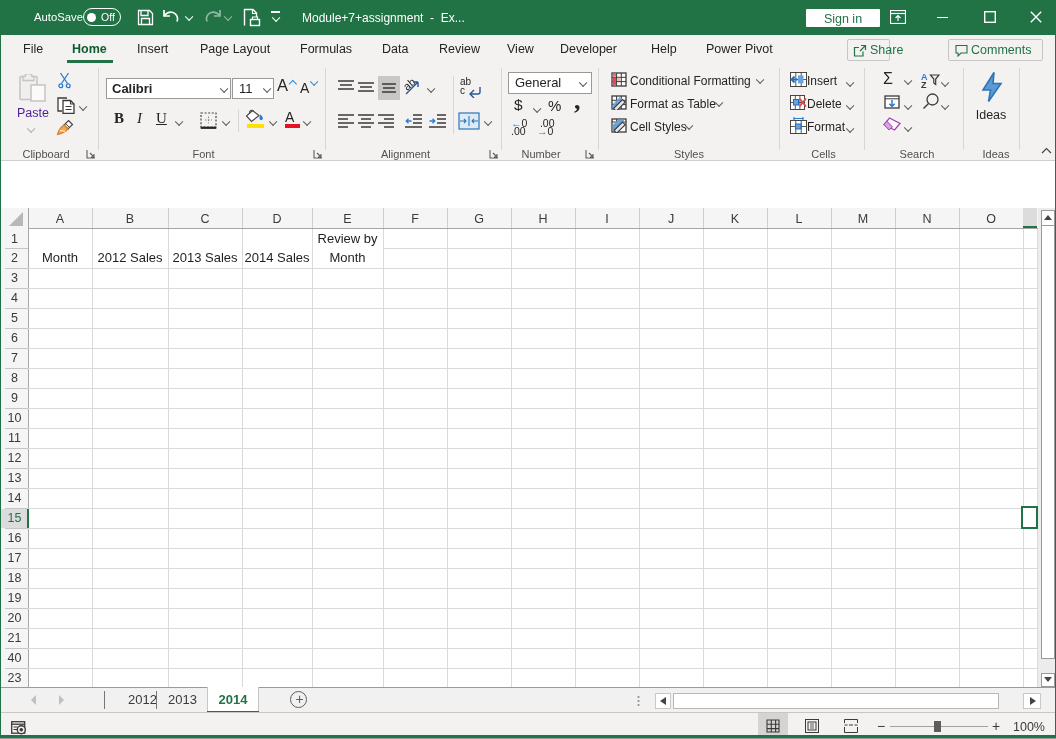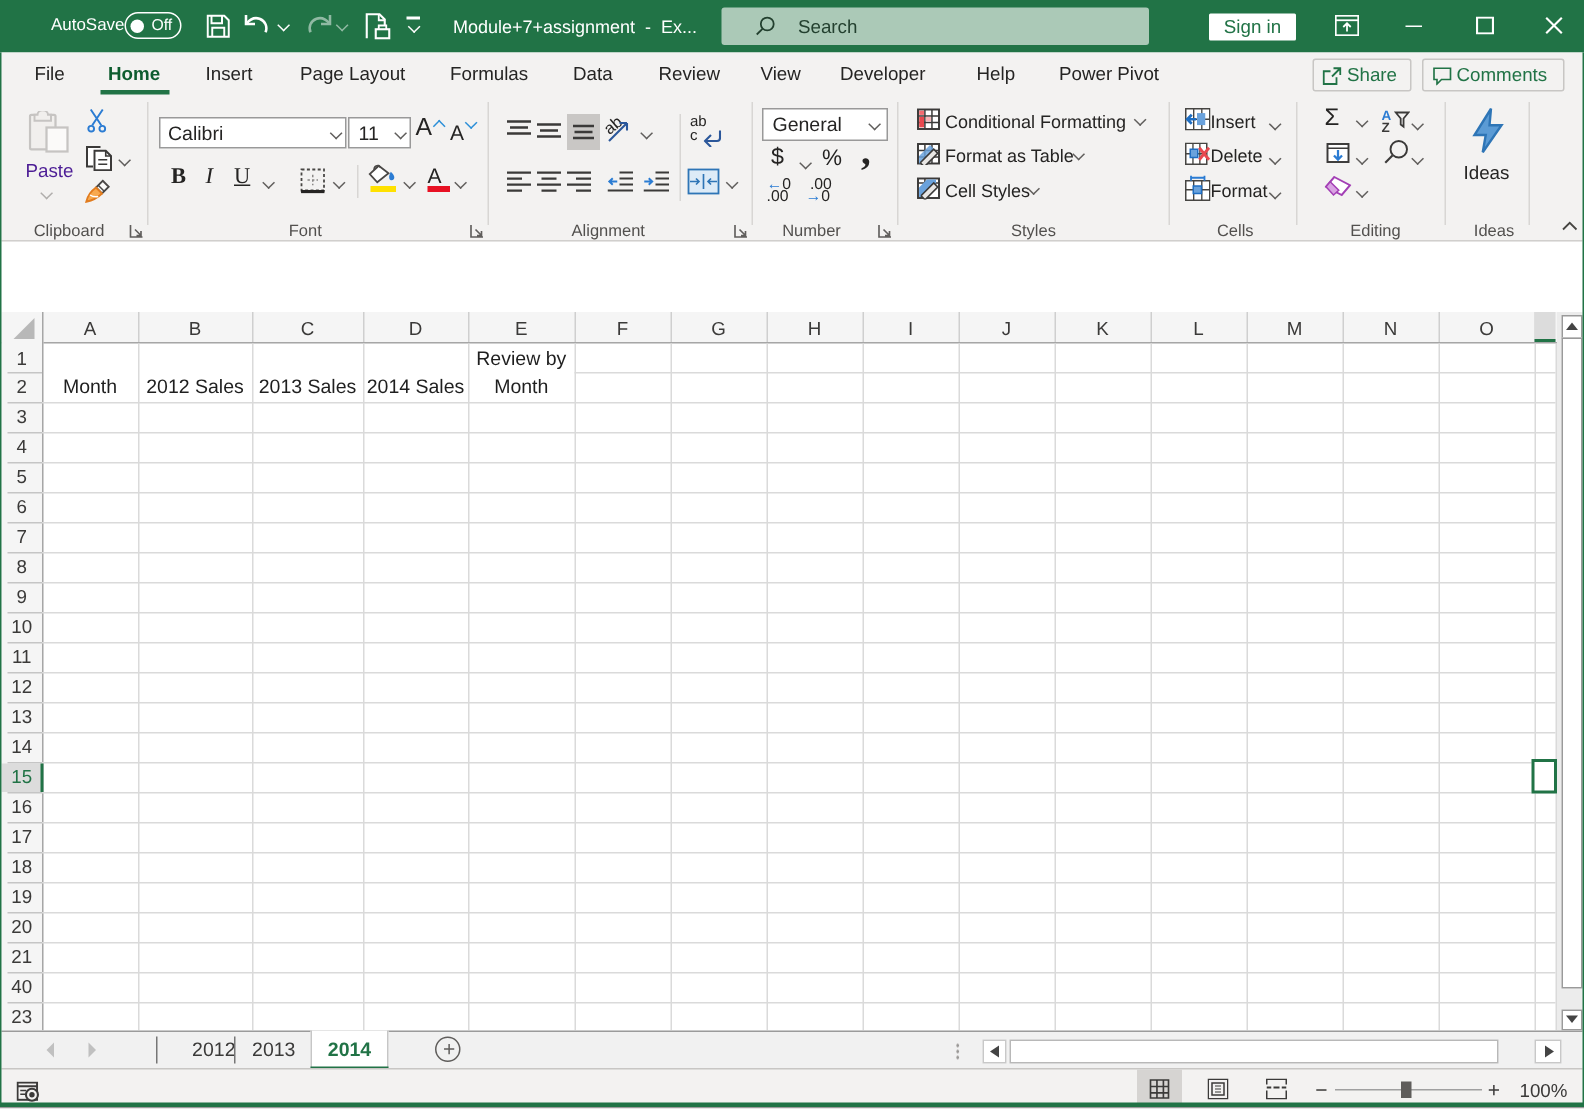--- a/index.html
+++ b/index.html
@@ -11,21 +11,21 @@
 
 #titlebar { position:absolute; left:0; top:0; width:1056px; height:35px; background:#217346; color:#fff; }
 #autosave { position:absolute; left:34px; top:11px; font-size:11.3px; color:#fff; }
 #pill { position:absolute; left:83px; top:8px; width:38px; height:18px; border:1px solid #fff; border-radius:9px; }
 #pill .knob { position:absolute; left:3px; top:4px; width:9px; height:9px; border-radius:50%; background:#fff; }
 #pill .off { position:absolute; left:17px; top:2px; font-size:10.5px; color:#fff; }
 .tbicon { position:absolute; top:7px; color:#fff; }
 #titletext { position:absolute; left:302px; top:11px; font-size:12px; color:#fff; white-space:nowrap; }
 #searchbox { position:absolute; left:481px; top:5px; width:285px; height:25px; background:#abc9b7; border-radius:2px; }
 #searchbox .stext { position:absolute; left:51px; top:6px; font-size:12.5px; color:#23402f; }
-#signin { position:absolute; left:806px; top:9px; width:58px; height:18px; background:#fff; border-radius:1px; text-align:center; }
+#signin { position:absolute; left:806px; top:9px; width:74px; height:18px; background:#fff; border-radius:1px; text-align:center; }
 #signin span { font-size:12.5px; color:#217346; line-height:18px; }
 
 
 #tabrow { position:absolute; left:1px; top:35px; width:1054px; height:29px; background:#f3f2f1; }
 .rtab { position:absolute; top:0; height:29px; font-size:12.5px; color:#252423; line-height:28px; }
 .rtab.active { color:#0e5c2f; font-weight:bold; }
 #homeline { position:absolute; left:66px; top:25px; width:46px; height:3px; background:#217346; }
 .topbtn { position:absolute; top:4px; height:22px; border:1px solid #c8c6c4; border-radius:2px; font-size:12.5px; color:#217346; }
 
 
@@ -70,27 +70,20 @@
     <svg class="tbicon" style="left:243px;top:8px" width="18" height="19" viewBox="0 0 18 19">
         <path d="M1.5 17.5 v-16 h8.5 l3.5 3.5 v4" fill="none" stroke="#fff" stroke-width="1.4"></path>
         <path d="M9.5 1.5 v4 h4" fill="none" stroke="#fff" stroke-width="1.2"></path>
         <rect x="7.5" y="11.5" width="9" height="6" fill="none" stroke="#fff" stroke-width="1.4"></rect>
         <path d="M9.5 11.5 v-2.5 h5 v2.5" fill="none" stroke="#fff" stroke-width="1.2"></path>
       </svg>
 
     <div class="tbicon" style="left:271px;top:11px;width:9px;height:2px;background:#fff"></div>
     <i class="cv" style="left:272px;top:15px;color:#fff"></i>
     <div id="titletext">Module+7+assignment&nbsp;&nbsp;-&nbsp;&nbsp;Ex...</div>
-    <div id="searchbox">
-      <svg style="position:absolute;left:22px;top:5px" width="15" height="15" viewBox="0 0 15 15">
-          <circle cx="8.5" cy="6" r="4.3" fill="none" stroke="#23402f" stroke-width="1.2"></circle>
-          <path d="M5.3 9.2 L1.5 13" stroke="#23402f" stroke-width="1.2"></path>
-        </svg>
-      <div class="stext">Search</div>
-    </div>
     <div id="signin"><span>Sign in</span></div>
 
     <svg class="tbicon" style="left:890px;top:10px" width="16" height="14" viewBox="0 0 16 14">
         <rect x="0.5" y="0.5" width="15" height="13" fill="none" stroke="#fff" stroke-width="1.2"></rect>
         <path d="M0 3.5 h16" stroke="#fff" stroke-width="1.2"></path>
         <path d="M8 11 v-5 M5.5 8 l2.5-2.5 2.5 2.5" fill="none" stroke="#fff" stroke-width="1.2"></path>
       </svg>
     <div class="tbicon" style="left:937px;top:9px;width:11px;border-top:1.5px solid #fff;margin-top:8px"></div>
     <svg class="tbicon" style="left:984px;top:11px" width="12" height="12" viewBox="0 0 12 12">
         <rect x="0.7" y="0.7" width="10.6" height="10.6" fill="none" stroke="#fff" stroke-width="1.4"></rect>
@@ -106,21 +99,21 @@
     <div class="rtab" style="left:136px">Insert</div>
     <div class="rtab" style="left:199px">Page Layout</div>
     <div class="rtab" style="left:299px">Formulas</div>
     <div class="rtab" style="left:381px">Data</div>
     <div class="rtab" style="left:438px">Review</div>
     <div class="rtab" style="left:506px">View</div>
     <div class="rtab" style="left:559px">Developer</div>
     <div class="rtab" style="left:650px">Help</div>
     <div class="rtab" style="left:705px">Power Pivot</div>
     <div id="homeline"></div>
-    <div class="topbtn" style="left:874px;width:66px;">
+    <div class="topbtn" style="left:846px;width:43px;">
       <svg style="position:absolute;left:5px;top:4px" width="14" height="13" viewBox="0 0 14 13">
           <path d="M6 3.5 H1.5 V12 H10 V7.5" fill="none" stroke="#217346" stroke-width="1.2"></path>
           <path d="M8 1.5 h4.5 v4.5 M12.5 1.5 L7 7" fill="none" stroke="#217346" stroke-width="1.2"></path>
         </svg>
       <span style="position:absolute;left:22px;top:3px">Share</span>
     </div>
     <div class="topbtn" style="left:947px;width:95px;">
       <svg style="position:absolute;left:6px;top:4px" width="13" height="13" viewBox="0 0 13 13">
           <path d="M1 1.5 h11 v7.5 h-6 l-3 3 v-3 h-2z" fill="none" stroke="#217346" stroke-width="1.1"></path>
         </svg>
@@ -158,21 +151,21 @@
         <path d="M8 6 L12 10 C9 13 6 14.5 1.5 15.5 C2.5 11 4.5 8.5 8 6 Z" fill="#f8a94f" stroke="#e17c1f" stroke-width="1.2"></path>
         <path d="M4 11 C5.5 12 7.5 12.5 9.5 12" fill="none" stroke="#fff" stroke-width="1"></path>
       </svg>
     <div class="glabel" style="left:0px;width:90px;">Clipboard</div>
     <svg class="launcher" style="left:85px" width="10" height="10" viewBox="0 0 10 10">
         <path d="M1 1 v8 h8 M4 4 l4 4 M8 5 v3 h-3" fill="none" stroke="#605e5c" stroke-width="1.1"></path>
       </svg>
     <div class="gsep" style="left:97px"></div>
 
     <div class="combo" style="left:105px;top:14px;width:125px;height:21px;"></div>
-    <div class="abs" style="left:111px;top:17px;font-size:13px;color:#252423;">Calibri</div>
+    <div class="abs" style="left:111px;top:17px;font-size:13px;color:#252423;font-weight:bold;">Calibri</div>
     <i class="cv" style="left:219px;top:22px;"></i>
     <div class="combo" style="left:231px;top:14px;width:42px;height:21px;"></div>
     <div class="abs" style="left:238px;top:17px;font-size:13px;color:#252423;">11</div>
     <i class="cv" style="left:262px;top:22px;"></i>
     <div class="abs" style="left:276px;top:12px;font-size:16.5px;color:#252423;">A</div>
     <i class="cu" style="left:288px;top:15px;color:#2b8fd8;"></i>
     <div class="abs" style="left:299px;top:16px;font-size:14px;color:#252423;">A</div>
     <i class="cv" style="left:309px;top:15px;color:#2b8fd8;"></i>
     <div class="abs" style="left:113px;top:46px;font-size:15px;font-weight:bold;font-family:'Liberation Serif',serif;color:#252423;">B</div>
     <div class="abs" style="left:136px;top:46px;font-size:15px;font-style:italic;font-family:'Liberation Serif',serif;color:#252423;">I</div>
@@ -338,21 +331,21 @@
     <svg class="abs" style="left:921px;top:29px" width="18" height="17" viewBox="0 0 18 17">
         <circle cx="10.5" cy="6.5" r="5.5" fill="none" stroke="#3b3a39" stroke-width="1.3"></circle>
         <path d="M6.3 10.7 L1.5 15.5" stroke="#3b3a39" stroke-width="1.4"></path>
       </svg>
     <i class="cv" style="left:940px;top:39px;"></i>
     <svg class="abs" style="left:882px;top:53px" width="18" height="14" viewBox="0 0 18 14">
         <path d="M6.5 1 L17 6.5 L11.5 13 L1 7.5 Z" fill="#fff" stroke="#a33fb5" stroke-width="1.3"></path>
         <path d="M3.8 4.2 L9.5 9.8 L6 13 L1 7.5 Z" fill="#d9a3e3" stroke="#a33fb5" stroke-width="1"></path>
       </svg>
     <i class="cv" style="left:903px;top:61px;"></i>
-    <div class="glabel" style="left:870px;width:92px;">Editing</div>
+    <div class="glabel" style="left:870px;width:92px;">Search</div>
     <div class="gsep" style="left:962px"></div>
 
     <svg class="abs" style="left:979px;top:7px" width="24" height="32" viewBox="0 0 24 32">
         <path d="M14 1.5 L3 19 h7.5 L8.5 30.5 L21 12.5 h-8 Z" fill="#5b9bd5" stroke="#2e75b6" stroke-width="1.6"></path>
       </svg>
     <div class="abs" style="left:971px;top:44px;width:38px;text-align:center;font-size:12.5px;color:#252423;">Ideas</div>
     <div class="gsep" style="left:1018px"></div>
     <div class="glabel" style="left:965px;width:60px;">Ideas</div>
     <svg class="abs" style="left:1040px;top:83px" width="11" height="7" viewBox="0 0 11 7">
         <path d="M1 6 L5.5 1.5 L10 6" fill="none" stroke="#464542" stroke-width="1.2"></path>

